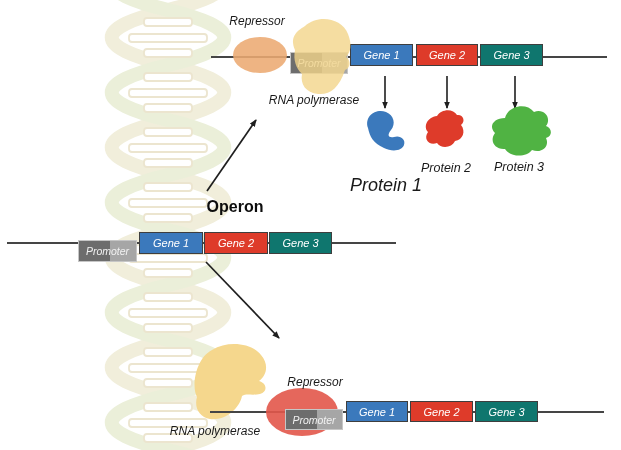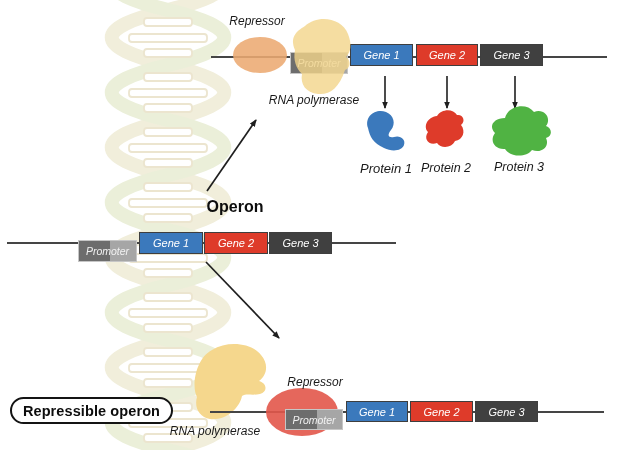--- a/index.html
+++ b/index.html
@@ -7,21 +7,21 @@
           font-family:"Liberation Sans",sans-serif;color:#1a1a1a;}
   svg.layer{position:absolute;left:0;top:0;pointer-events:none;}
   .z0{z-index:0;} .z1{z-index:1;} .z3{z-index:3;}
   .tbox{position:absolute;z-index:2;background:#ffffff;border:2px solid #141414;border-radius:14px;
         display:flex;align-items:center;justify-content:center;font-weight:bold;
         font-size:14.5px;letter-spacing:.1px;color:#0d0d0d;box-sizing:border-box;}
   .gbox{position:absolute;z-index:2;display:flex;align-items:center;justify-content:center;
         font-style:italic;font-size:11px;color:#ffffff;border:1px solid #3e3e3e;box-sizing:border-box;}
   .g-blue{background:#3b79bc;}
   .g-red{background:#de3b2a;}
-  .g-green{background:#404040;}
+  .g-green{background:#0f766e;}
   .pbox{position:absolute;z-index:2;display:flex;align-items:center;justify-content:center;
         font-style:italic;font-size:10.5px;color:#f1f1f1;box-sizing:border-box;
         background:linear-gradient(to right,#6d6d6d 0 55%,#a6a6a6 55% 100%);border:1px solid #c6c6c6;margin-top:8px;}
   .ilabel{position:absolute;z-index:2;font-style:italic;font-size:12px;white-space:nowrap;
           transform:translateX(-50%);color:#1a1a1a;}
   .blabel{position:absolute;z-index:2;font-weight:bold;font-size:16px;white-space:nowrap;
           transform:translateX(-50%);color:#0d0d0d;}
 </style>
 </head>
 <body>
@@ -89,33 +89,30 @@
   </svg>
 
   <div class="ilabel" style="left:257px;top:14px;">Repressor</div>
   <div class="ilabel" style="left:314px;top:93px;">RNA polymerase</div>
 
   <div class="pbox" style="left:290px;top:44px;width:58px;height:22px;">Promoter</div>
   <div class="gbox g-blue" style="left:350px;top:44px;width:63px;height:22px;">Gene 1</div>
   <div class="gbox g-red" style="left:416px;top:44px;width:62px;height:22px;">Gene 2</div>
   <div class="gbox g-green" style="left:480px;top:44px;width:63px;height:22px;">Gene 3</div>
 
-  <div class="ilabel" style="left:386px;top:161px;font-size:13px;">Protein 1</div>
+  <div class="ilabel" style="left:386px;top:175px;font-size:18px;">Protein 1</div>
   <div class="ilabel" style="left:446px;top:161px;font-size:12.5px;">Protein 2</div>
   <div class="ilabel" style="left:519px;top:160px;font-size:12.5px;">Protein 3</div>
 
   <div class="blabel" style="left:207px;top:198px;margin-left:28px;">Operon</div>
   <div class="pbox" style="left:78px;top:232px;width:59px;height:22px;">Promoter</div>
   <div class="gbox g-blue" style="left:139px;top:232px;width:64px;height:22px;">Gene 1</div>
   <div class="gbox g-red" style="left:204px;top:232px;width:64px;height:22px;">Gene 2</div>
   <div class="gbox g-green" style="left:269px;top:232px;width:63px;height:22px;">Gene 3</div>
 
-  <div class="tbox" style="left:10px;top:397px;width:163px;height:27px;">
-    <span>Repressible operon</span>
-  </div>
   <div class="ilabel" style="left:315px;top:375px;text-align:right;">Repressor</div>
   <div class="ilabel" style="left:215px;top:424px;">RNA polymerase</div>
 
   <div class="pbox" style="left:285px;top:401px;width:58px;height:21px;">Promoter</div>
   <div class="gbox g-blue" style="left:346px;top:401px;width:62px;height:21px;">Gene 1</div>
   <div class="gbox g-red" style="left:410px;top:401px;width:63px;height:21px;">Gene 2</div>
   <div class="gbox g-green" style="left:475px;top:401px;width:63px;height:21px;">Gene 3</div>
 
   <svg class="layer z3" width="621" height="450" viewBox="0 0 621 450">
     <path fill="#f2d48a" fill-opacity="0.8" d="M 305 26 C 318 14 342 18 348 34 C 352 44 351 52 346 57 C 351 60 351 68 345 70 C 339 88 330 95 318 94 C 306 93 300 84 302 74 C 296 68 293 60 295 50 C 290 38 295 32 305 26 Z"></path>

